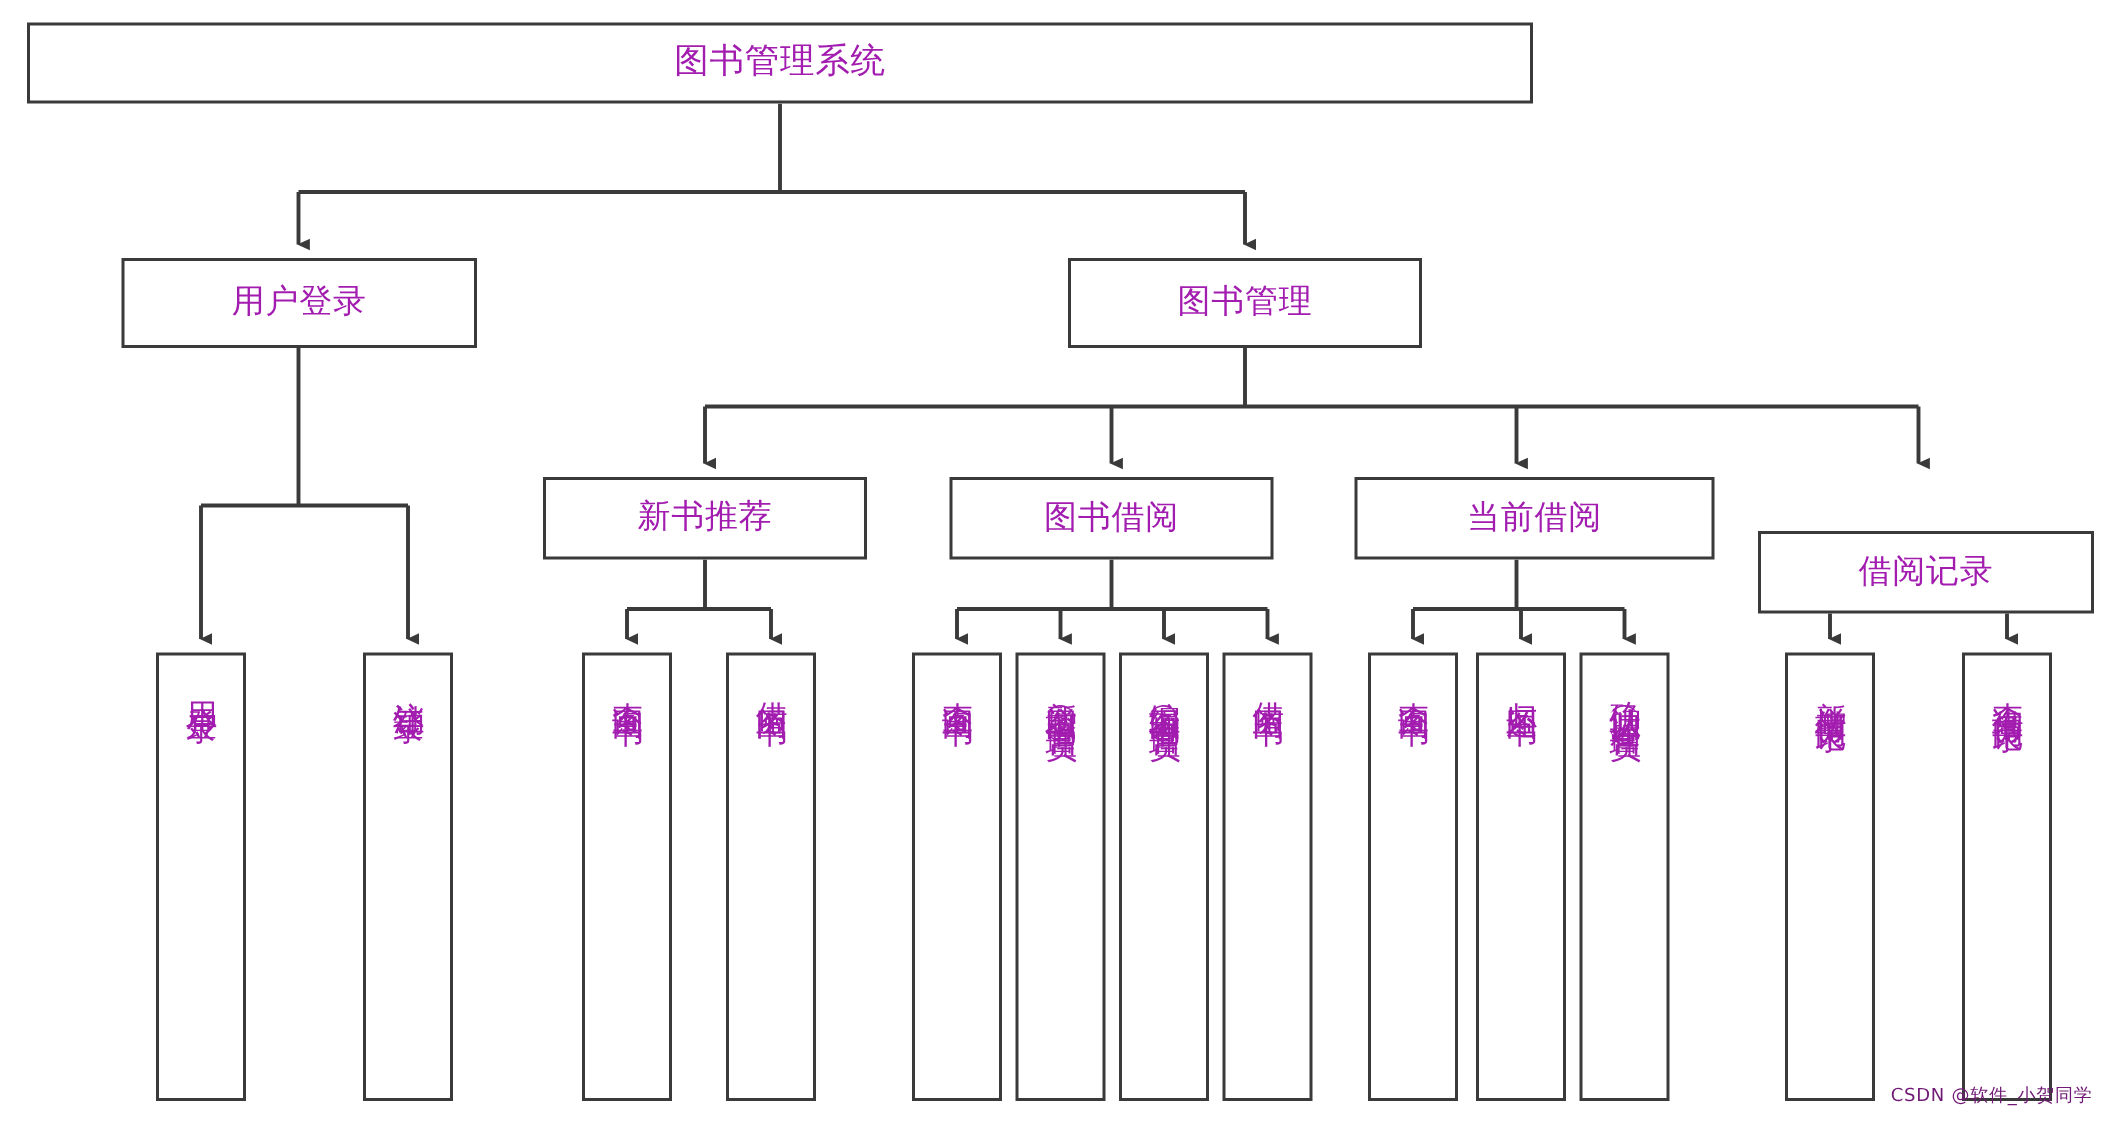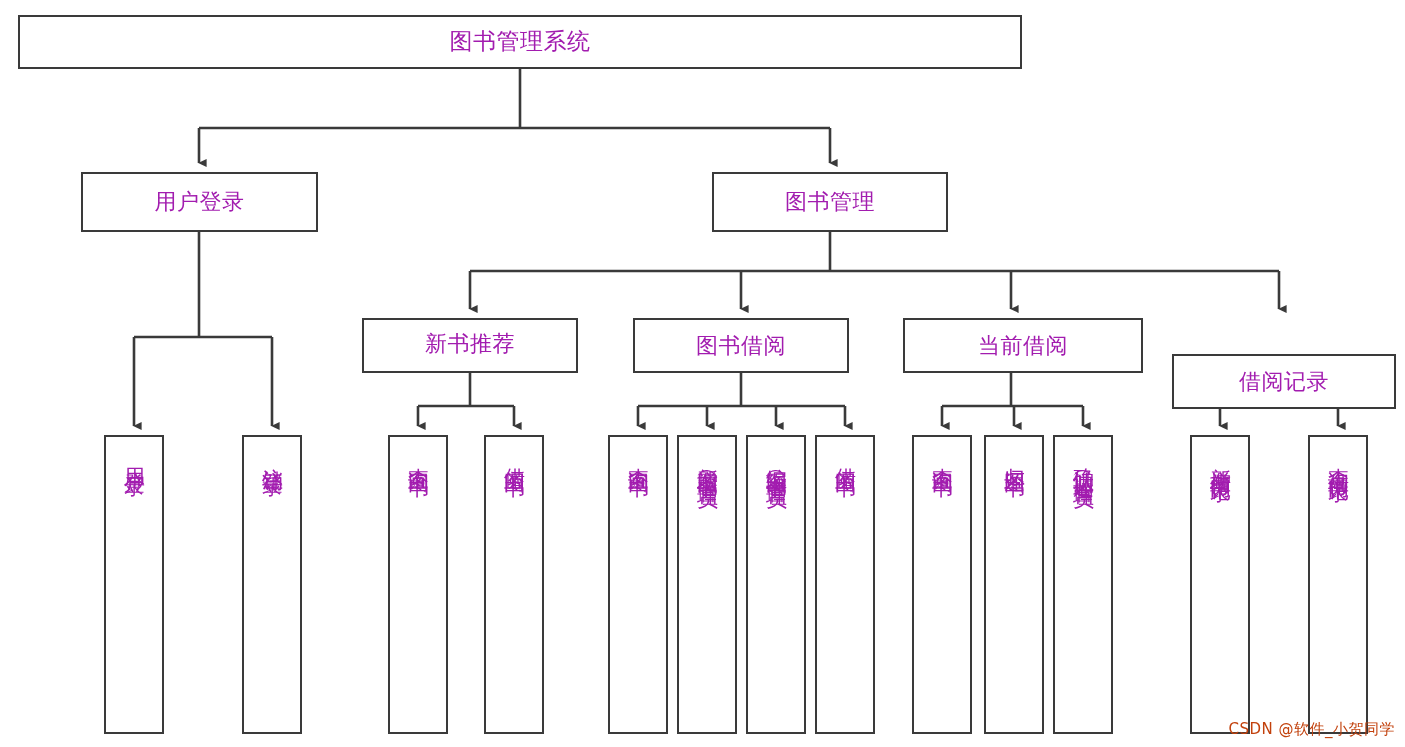--- a/index.html
+++ b/index.html
@@ -62,22 +62,22 @@
     text-orientation: upright;
     font-size: 21px;
     letter-spacing: 3px;
     line-height: 1;
     white-space: nowrap;
   }
   .watermark {
     position: absolute;
     right: 10px;
     bottom: 8px;
-    font-size: 15px;
-    color: #c2410c;
+    font-size: 12px;
+    color: #701a75;
     letter-spacing: 0.5px;
     white-space: nowrap;
     user-select: none;
   }
 </style>
 </head>
 <body>
 
 <div id="diagram-root">
 

